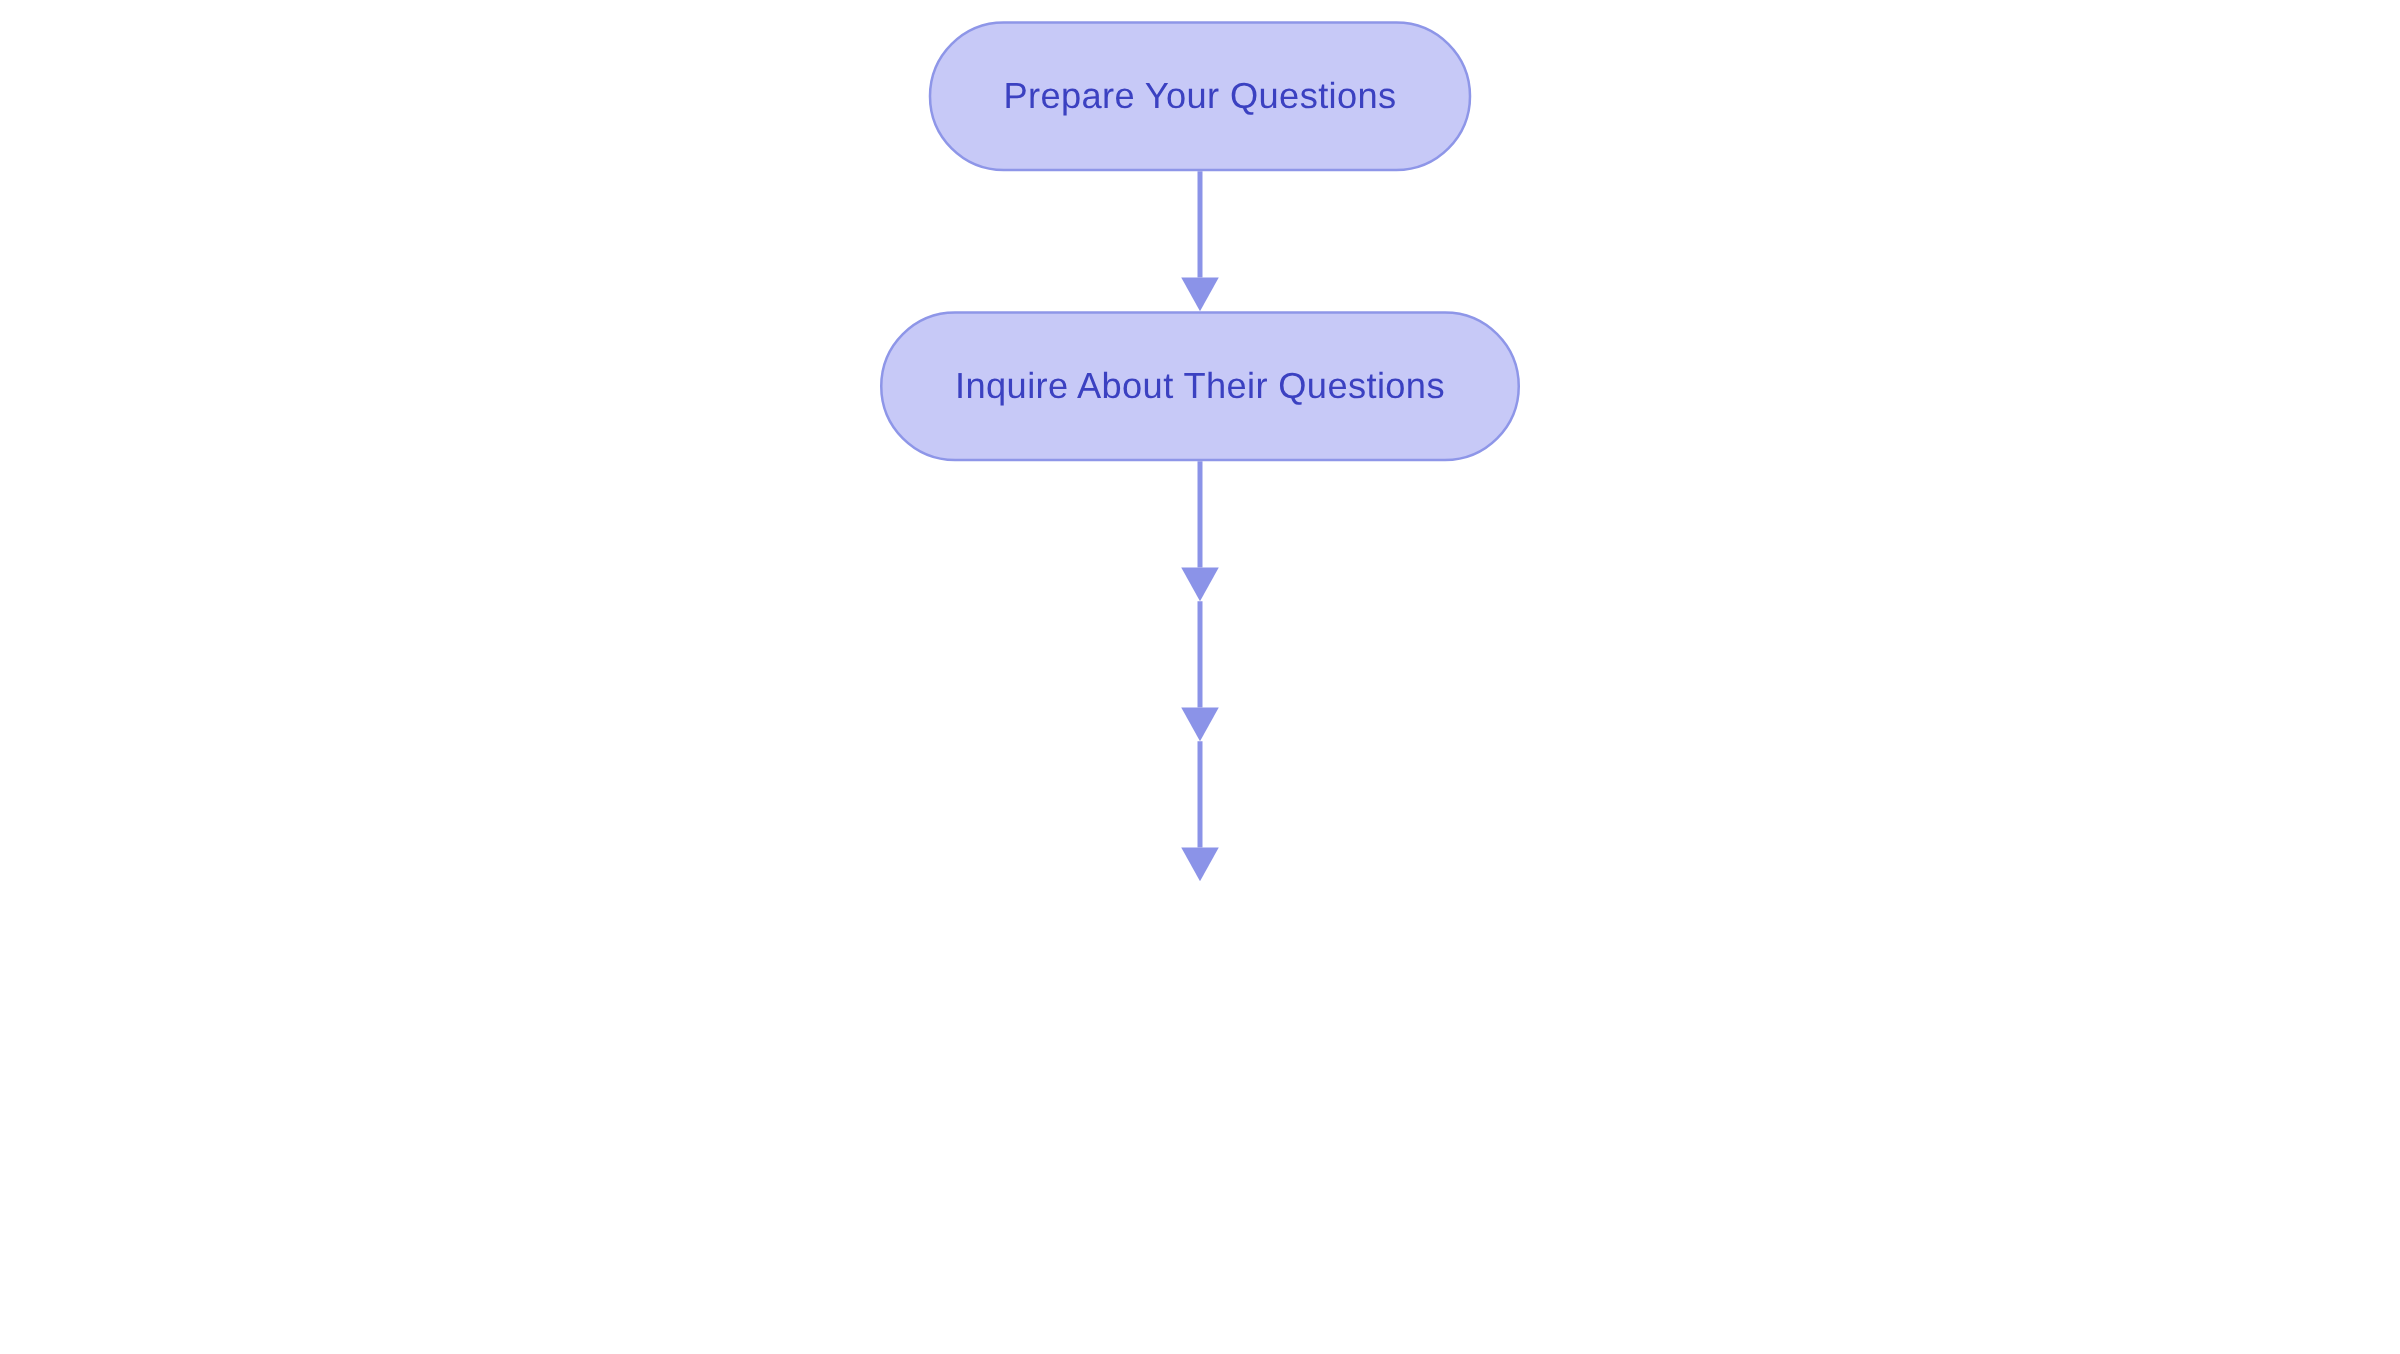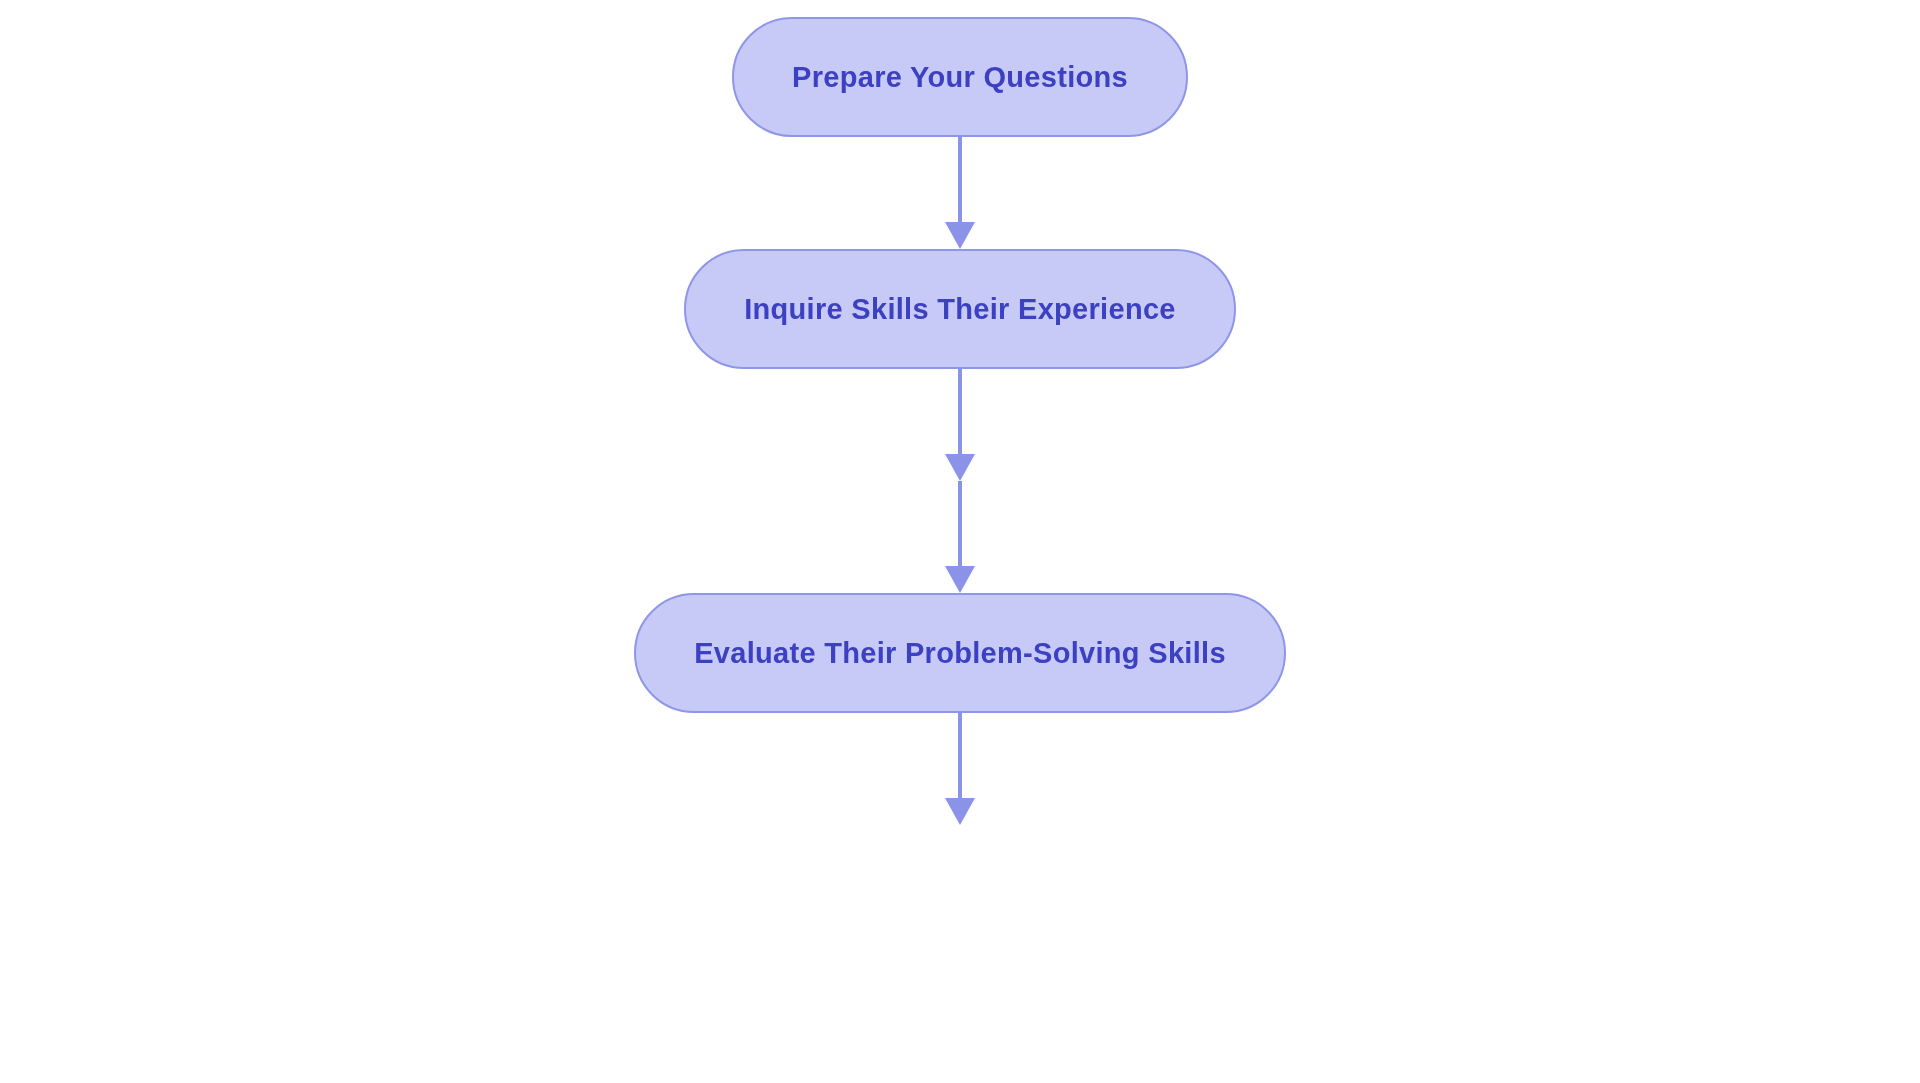--- a/index.html
+++ b/index.html
@@ -33,21 +33,21 @@
     background: var(--node-fill);
     border: 2px solid var(--node-border);
     display: flex;
     align-items: center;
     justify-content: center;
     flex: 0 0 auto;
   }
   .node-label {
     color: var(--node-text);
     font-size: 29px;
-    font-weight: 700;
+    font-weight: 400;
     letter-spacing: 0.3px;
     white-space: nowrap;
     text-align: center;
   }
   .connector {
     height: 112px;
     width: 30px;
     display: flex;
     flex-direction: column;
     align-items: center;
@@ -74,37 +74,34 @@
   <div class="node">
     <span class="node-label">Prepare Your Questions</span>
   </div>
 
   <div class="connector">
     <div class="line"></div>
     <div class="head"></div>
   </div>
 
   <div class="node">
-    <span class="node-label">Inquire Skills Their Experience</span>
+    <span class="node-label">Inquire About Their Questions</span>
   </div>
 
   <div class="connector">
     <div class="line"></div>
     <div class="head"></div>
   </div>
 
 
   <div class="connector">
     <div class="line"></div>
     <div class="head"></div>
   </div>
 
-  <div class="node">
-    <span class="node-label">Evaluate Their Problem-Solving Skills</span>
-  </div>
 
   <div class="connector">
     <div class="line"></div>
     <div class="head"></div>
   </div>
 
 
 </div>
 
 </body></html>

